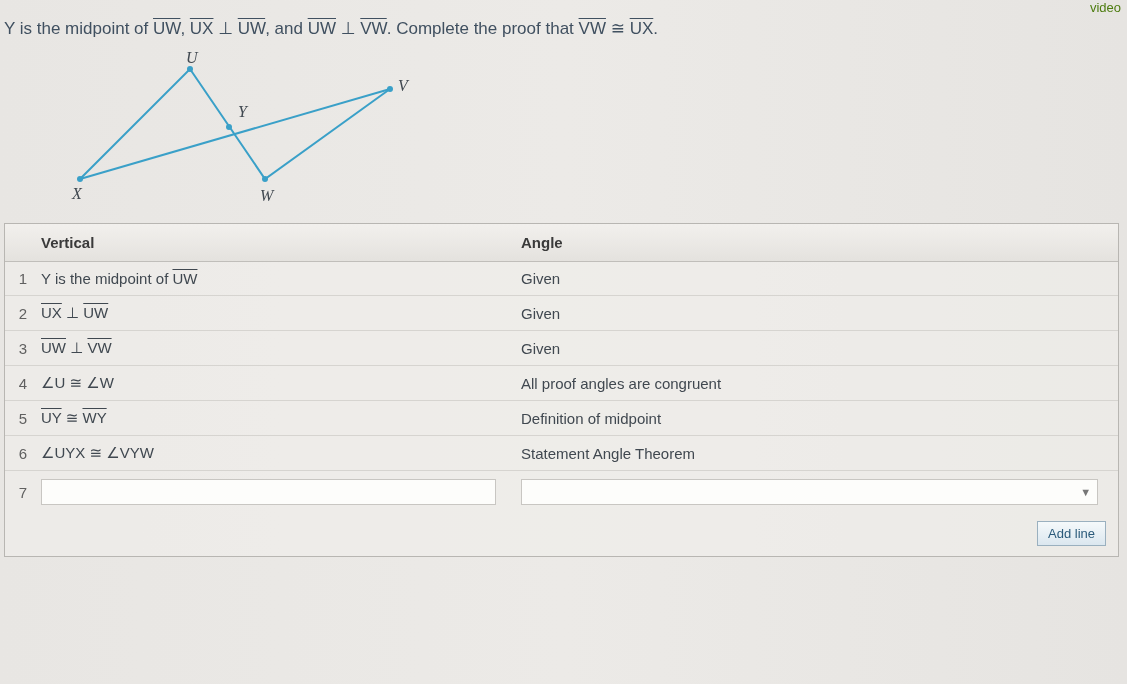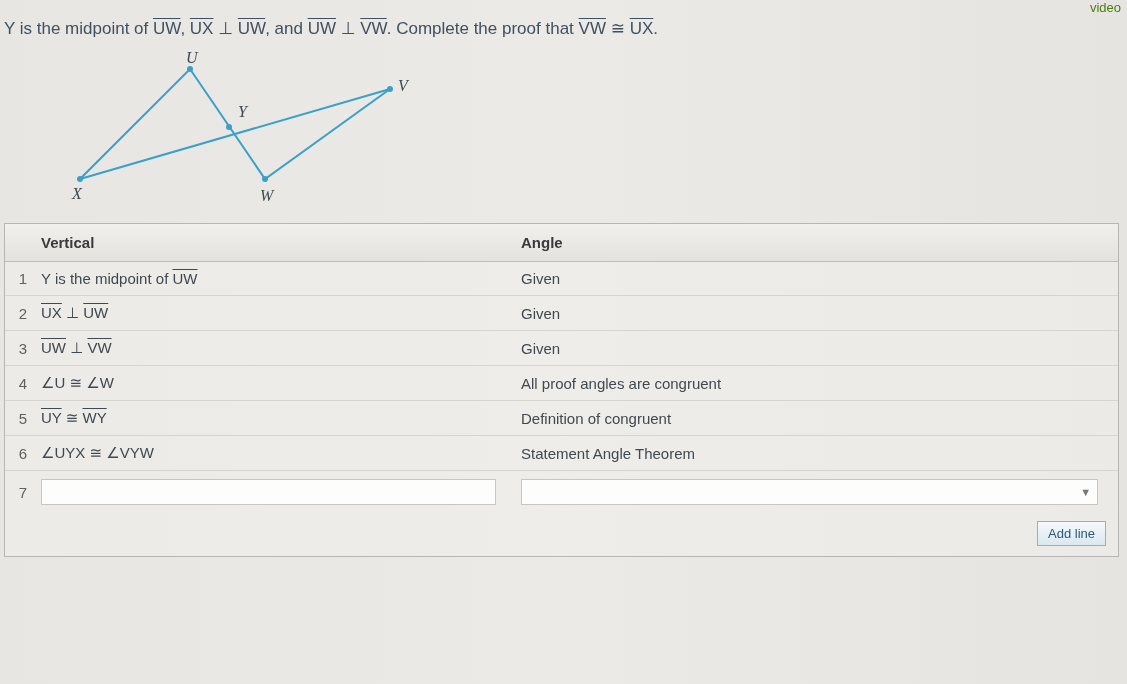--- a/index.html
+++ b/index.html
@@ -149,21 +149,21 @@
       <td>Given</td>
     </tr>
     <tr>
       <td class="num">4</td>
       <td>∠U ≅ ∠W</td>
       <td>All proof angles are congruent</td>
     </tr>
     <tr>
       <td class="num">5</td>
       <td><span class="ov">UY</span><span> ≅ </span><span class="ov">WY</span></td>
-      <td>Definition of congruent</td>
+      <td>Definition of midpoint</td>
     </tr>
     <tr>
       <td class="num">6</td>
       <td>∠UYX ≅ ∠VYW</td>
       <td>Statement Angle Theorem</td>
     </tr>
     <tr>
       <td class="num">7</td>
       <td>
             <div class="inputcell"></div>

